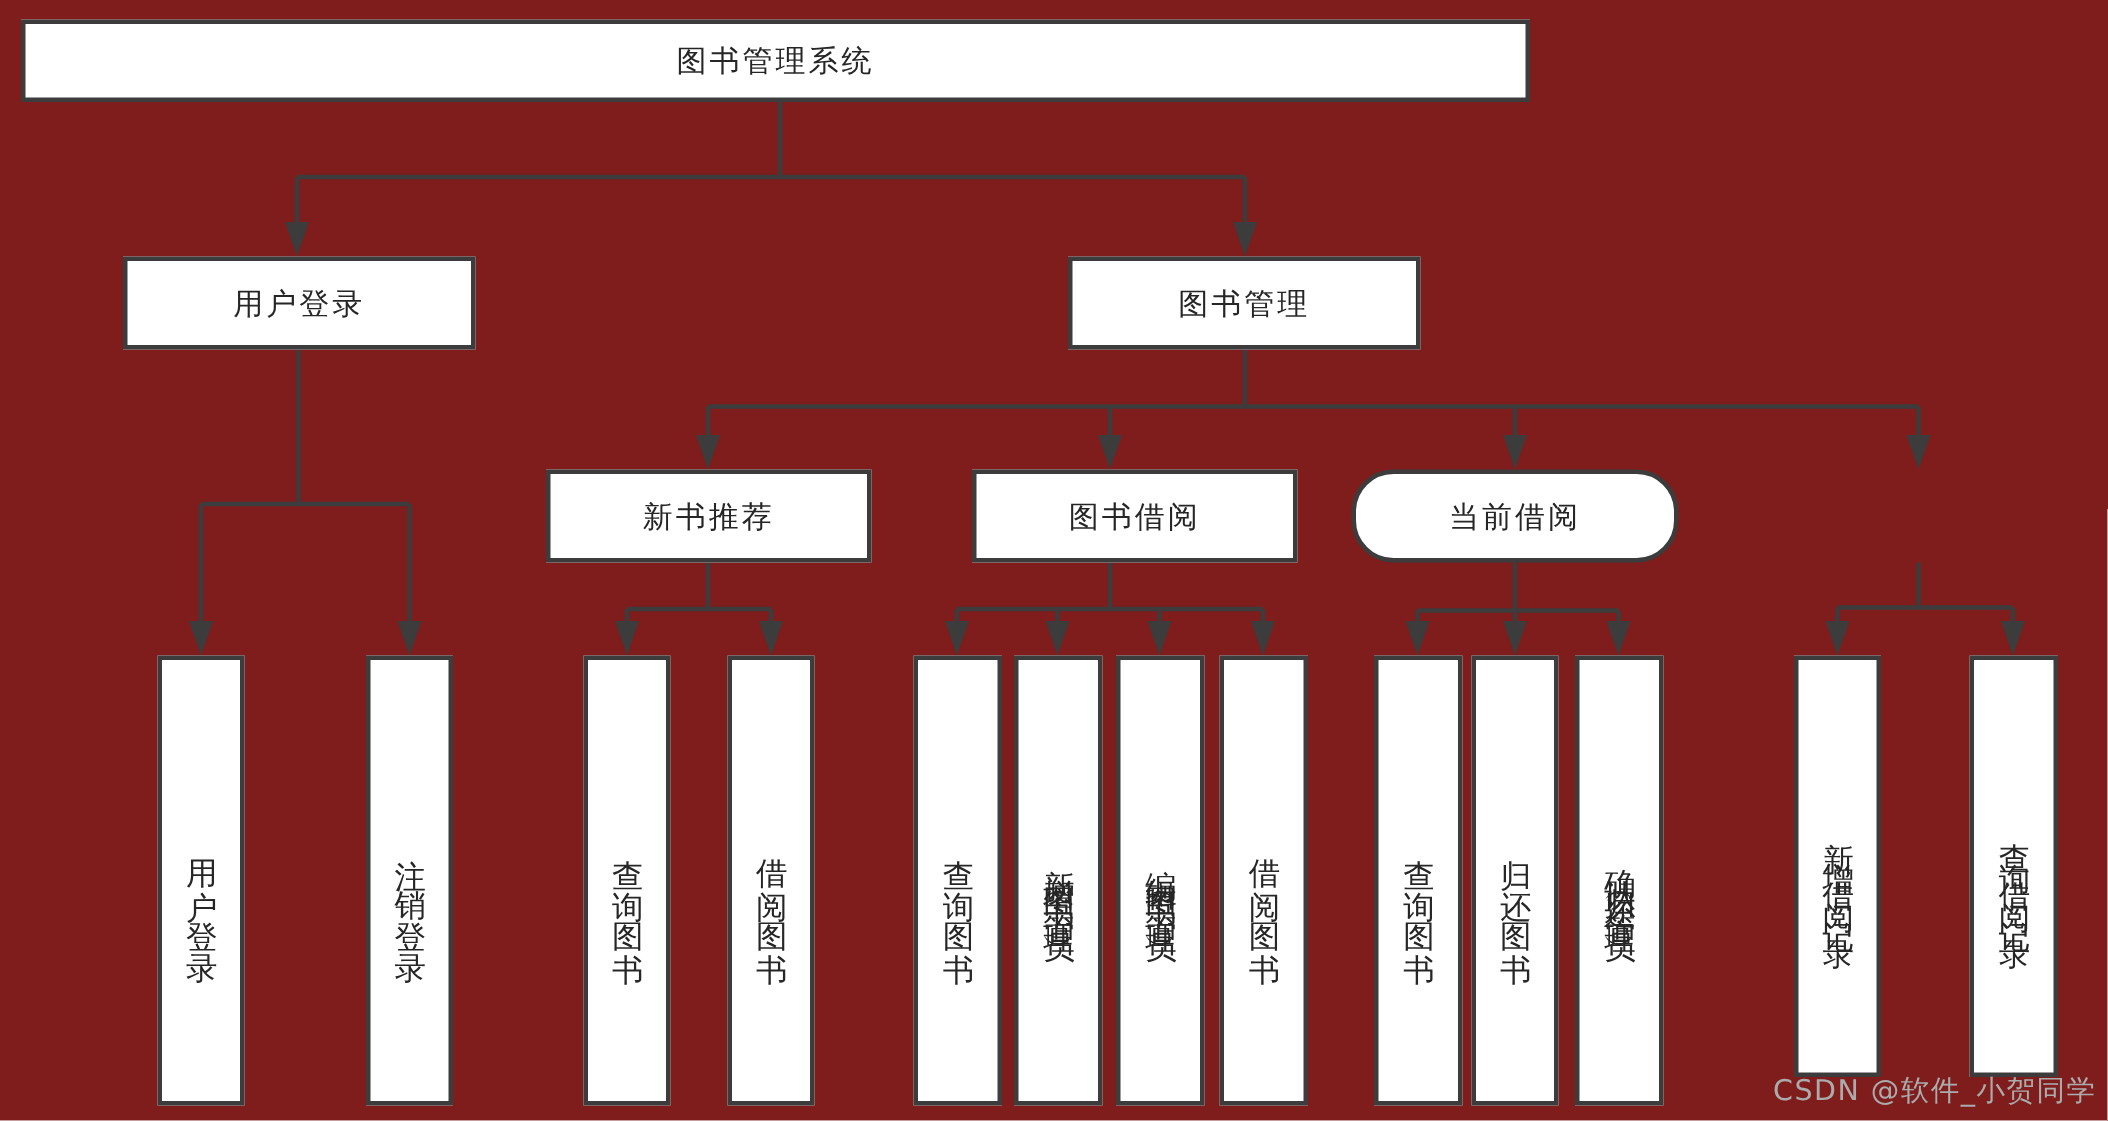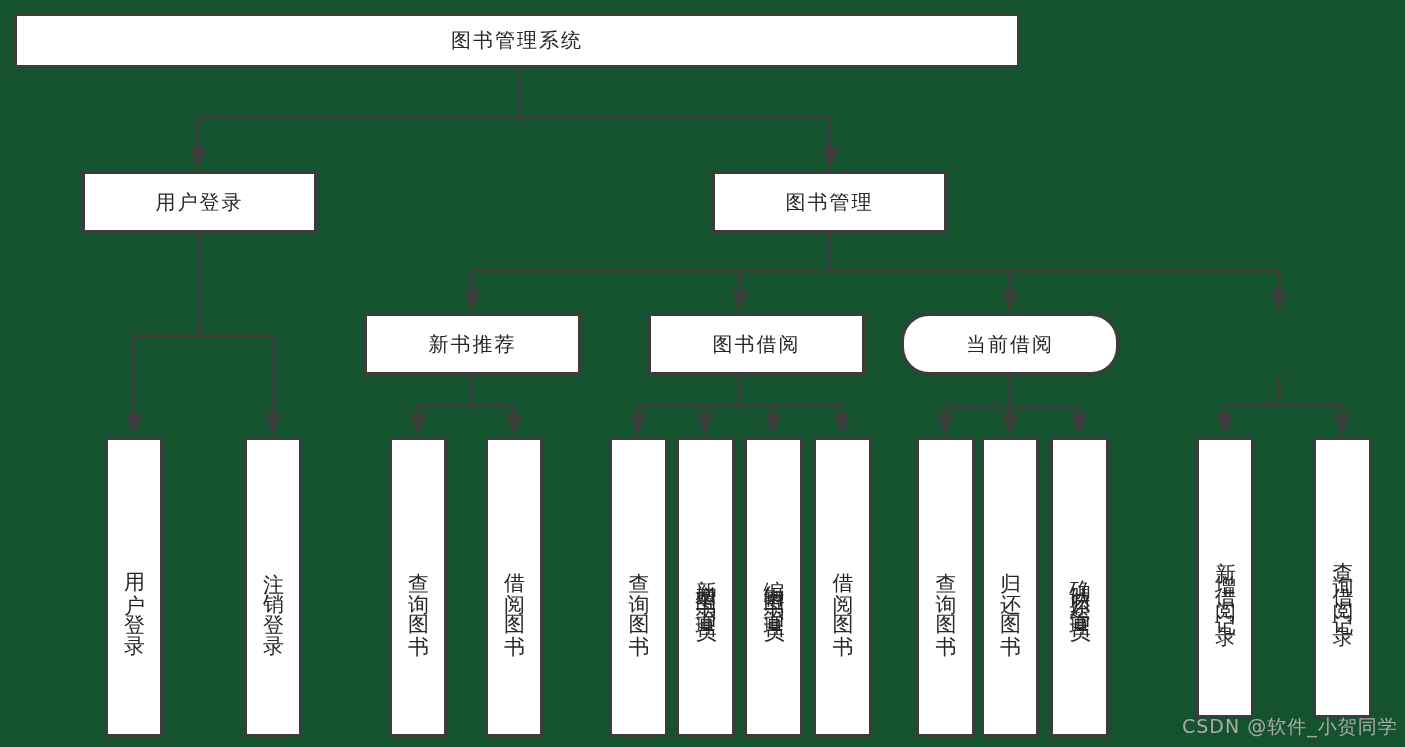--- a/index.html
+++ b/index.html
@@ -1,17 +1,17 @@
 <!DOCTYPE html>
 <html><head>
 <meta charset="utf-8">
 <style>
   html,body{margin:0;padding:0;background:#ffffff;}
   .canvas{
-    position:relative;width:1405px;height:747px;background:#14532d;
+    position:relative;width:1405px;height:747px;background:#7f1d1d;
     font-family:"DejaVu Sans","Liberation Sans",sans-serif;overflow:hidden;
   }
   .wires{position:absolute;left:0;top:0;z-index:1;}
   .node{
     position:absolute;box-sizing:border-box;background:#ffffff;
     border:3px solid #3c3c3c;display:flex;align-items:center;justify-content:center;
     color:#262626;font-size:20px;z-index:2;letter-spacing:2px;
   }
   .v-label{
     writing-mode:vertical-rl;text-orientation:mixed;

